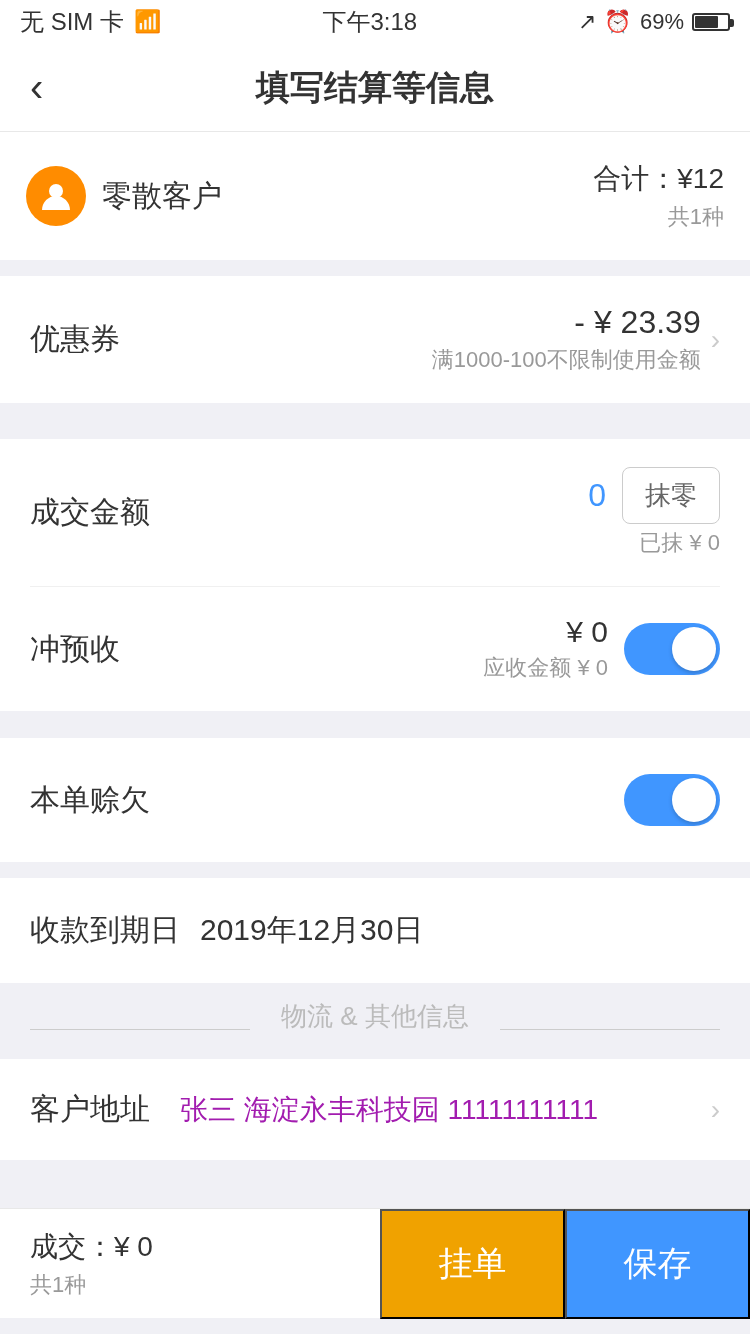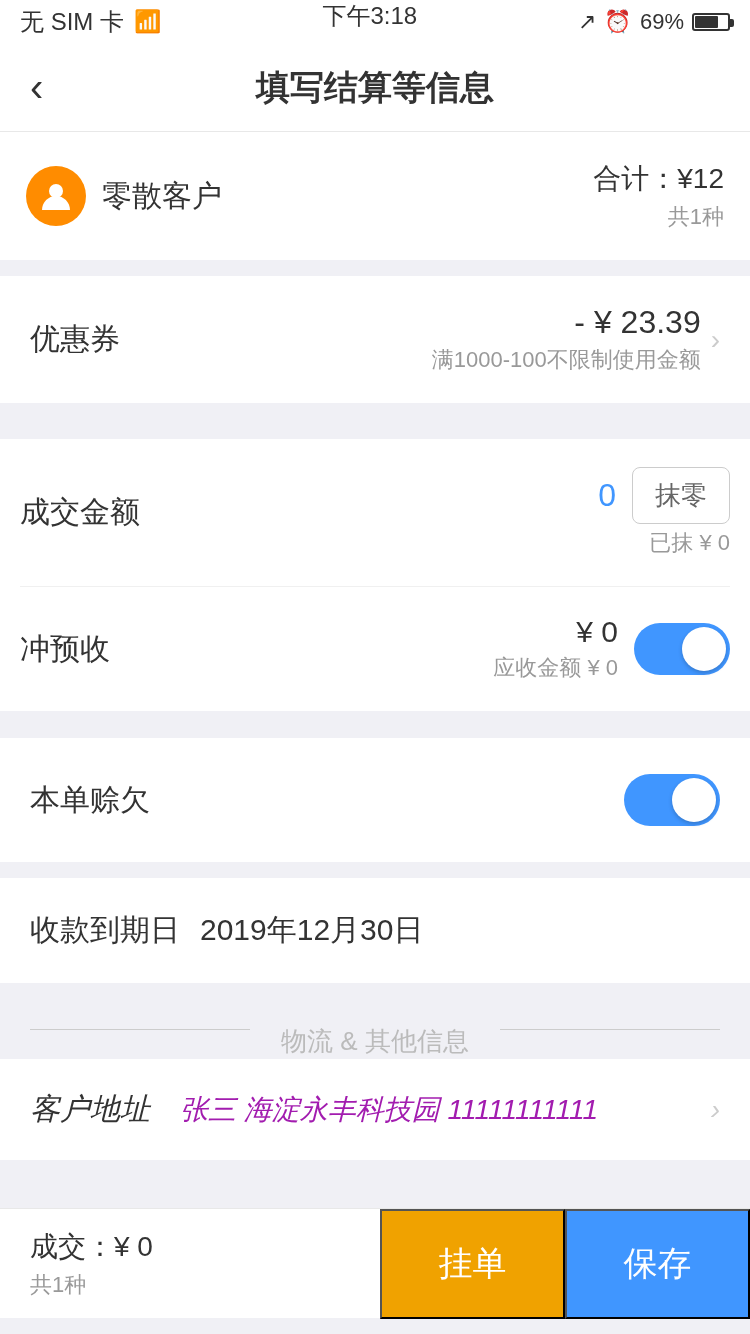--- a/index.html
+++ b/index.html
@@ -12,20 +12,21 @@
       color: #333;
       font-size: 28px;
     }
 
     
     .status-bar {
       width: 100%;
       height: 44px;
       background: #fff;
       display: flex;
+      align-items: center;
       justify-content: space-between;
       padding: 0 20px;
       font-size: 24px;
       font-weight: 500;
     }
     .status-left { display: flex; align-items: center; gap: 10px; }
     .status-right { display: flex; align-items: center; gap: 8px; font-size: 22px; }
     .wifi-icon { font-size: 22px; }
     .battery {
       display: inline-block;
@@ -160,21 +161,21 @@
 
     
     .gray-section {
       background: #f0f0f5;
       height: 20px;
     }
 
     
     .form-section {
       background: #fff;
-      padding: 0 20px;
+      padding: 0 30px;
     }
     .form-row {
       display: flex;
       align-items: center;
       justify-content: space-between;
       padding: 28px 0;
       border-bottom: 1px solid #f0f0f0;
     }
     .form-row:last-child { border-bottom: none; }
     .form-label {
@@ -270,21 +271,21 @@
     .date-value {
       font-size: 30px;
       color: #333;
     }
 
     
     .logistics-divider {
       background: #f0f0f5;
       height: 60px;
       display: flex;
-      align-items: flex-end;
+      align-items: flex-start;
       justify-content: center;
       position: relative;
     }
     .logistics-divider::before,
     .logistics-divider::after {
       content: '';
       position: absolute;
       top: 50%;
       width: 220px;
       height: 1px;
@@ -303,21 +304,20 @@
 
     
     .address-section {
       background: #fff;
       padding: 30px 30px;
     }
     .address-row {
       display: flex;
       align-items: center;
       justify-content: space-between;
-      font-style: italic;
     }
     .address-label {
       font-size: 30px;
       color: #333;
       min-width: 140px;
     }
     .address-value {
       font-size: 28px;
       color: #a21caf;
       flex: 1;

